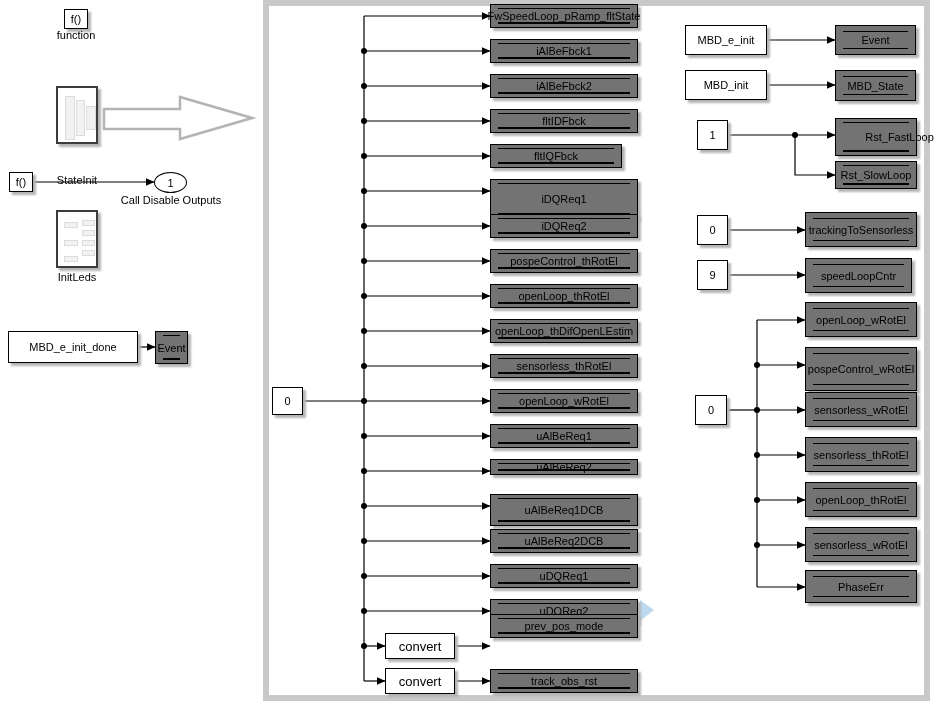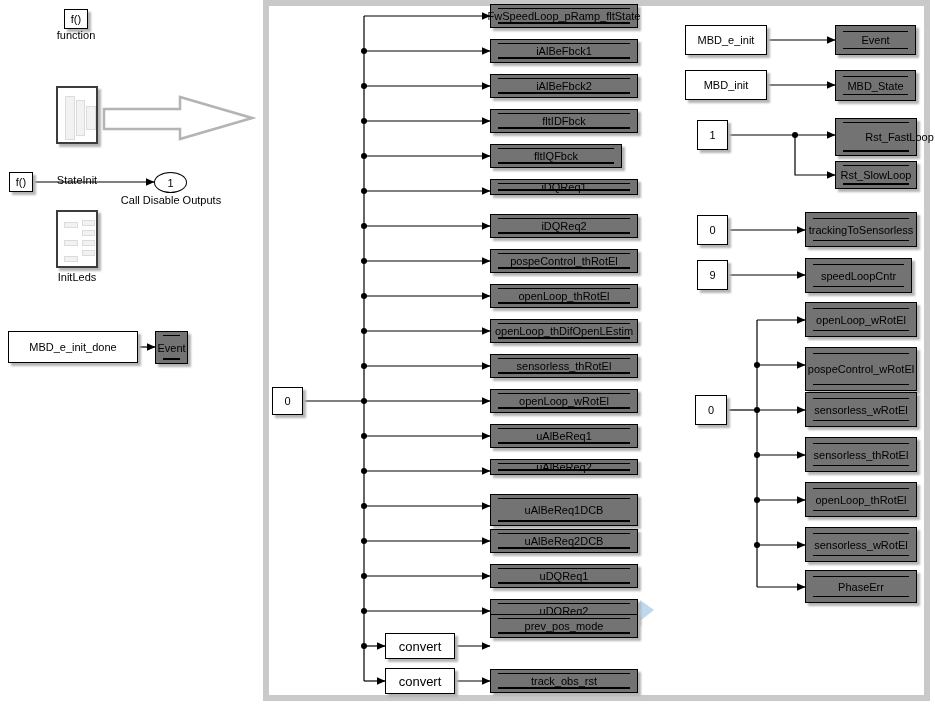--- a/index.html
+++ b/index.html
@@ -181,21 +181,21 @@
   </div>
 <div class="ds" style="left:490px;top:74px;width:148px;height:24px;">
     <span>iAlBeFbck2</span>
   </div>
 <div class="ds" style="left:490px;top:109px;width:148px;height:24px;">
     <span>fltIDFbck</span>
   </div>
 <div class="ds" style="left:490px;top:144px;width:132px;height:24px;">
     <span>fltIQFbck</span>
   </div>
-<div class="ds" style="left:490px;top:179px;width:148px;height:16px;">
+<div class="ds" style="left:490px;top:179px;width:148px;height:40px;">
     <span>iDQReq1</span>
   </div>
 <div class="ds" style="left:490px;top:214px;width:148px;height:24px;">
     <span>iDQReq2</span>
   </div>
 <div class="ds" style="left:490px;top:249px;width:148px;height:24px;">
     <span>pospeControl_thRotEl</span>
   </div>
 <div class="ds" style="left:490px;top:284px;width:148px;height:24px;">
     <span>openLoop_thRotEl</span>

